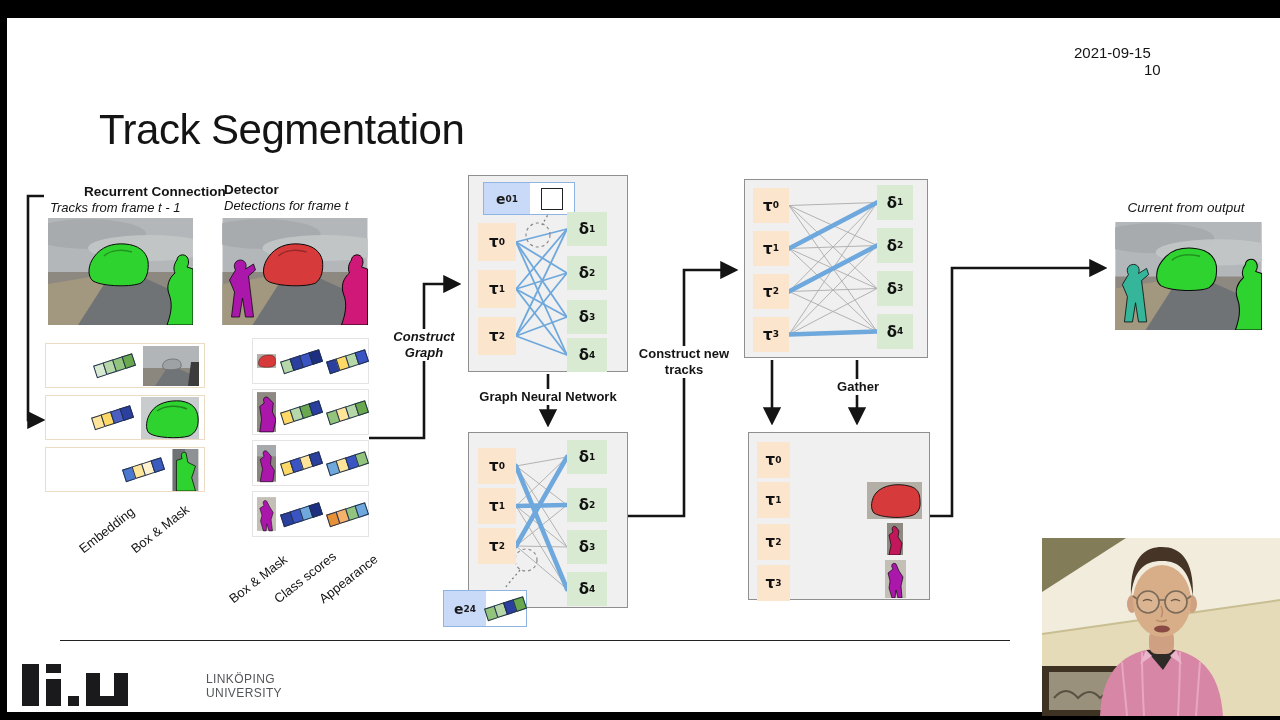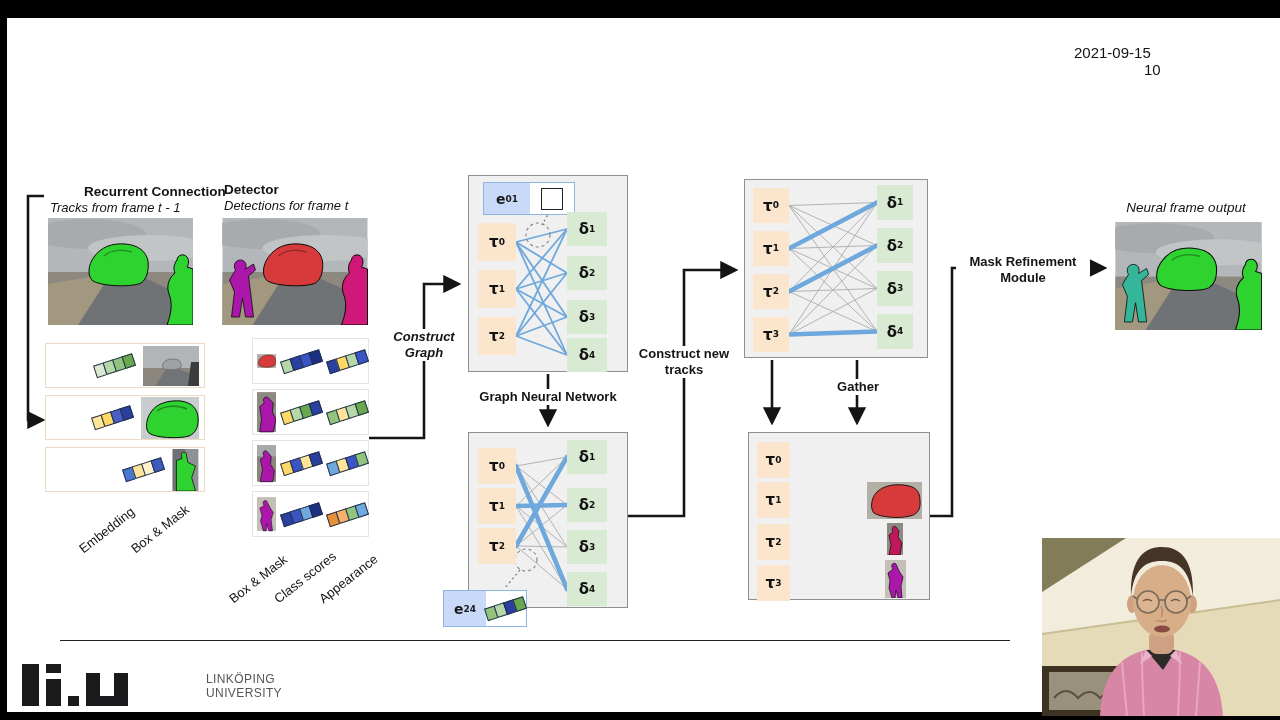--- a/index.html
+++ b/index.html
@@ -55,20 +55,21 @@
 </style>
 </head>
 <body>
 
 <div class="stage">
   <div class="slide-bg"></div>
 
   <div class="abs hdr" style="left:1074px;top:44px;">2021-09-15</div>
   <div class="abs hdr" style="left:1144px;top:44px;margin-top:17px;">10</div>
 
+  <div class="abs page-title" style="left:99px;top:106px;">Track Segmentation</div>
 
   <div class="abs sec-title" style="left:48px;top:184px;margin-left:36px;">Recurrent Connection</div>
   <div class="abs sec-sub" style="left:50px;top:200px;">Tracks from frame t - 1</div>
   <div class="abs sec-title" style="left:224px;top:182px;">Detector</div>
   <div class="abs sec-sub" style="left:224px;top:198px;">Detections for frame t</div>
 
   <svg class="abs" style="left:48px;top:218px;" width="145" height="107" viewBox="0 0 145 107">
     <rect width="145" height="107" fill="#b4b7b9"></rect>
     <ellipse cx="40" cy="16" rx="58" ry="15" fill="#a6a9ab" opacity="0.85"></ellipse>
     <ellipse cx="102" cy="30" rx="62" ry="13" fill="#c3c6c8" opacity="0.9"></ellipse>
@@ -409,21 +410,21 @@
   </svg>
   <svg class="abs" style="left:887px;top:523px;" width="16" height="32" viewBox="0 0 16 32">
     <rect width="16" height="32" fill="#8e8981"></rect>
     <path d="M9,4 C6,2 4,5 6,9 L2,12 L4,22 L2,32 L13,32 L15,20 L11,14 L12,8 Z" style="fill:var(--c-mask-crimson)" stroke="#0a0a0a" stroke-width="0.7"></path>
   </svg>
   <svg class="abs" style="left:885px;top:560px;" width="21" height="38" viewBox="0 0 21 38">
     <rect width="21" height="38" fill="#c4bfb6"></rect>
     <path d="M11,4 C8,2 5,5 8,9 L3,13 L5,21 L4,28 L7,38 L10,38 L11,30 L13,38 L17,38 L16,26 L18,17 L14,11 Z" style="fill:var(--c-mask-magenta)" stroke="#0a0a0a" stroke-width="0.7"></path>
   </svg>
 
-  <div class="itallbl" style="left:1105px;top:200px;width:162px;">Neural frame output</div>
+  <div class="itallbl" style="left:1105px;top:200px;width:162px;">Current from output</div>
   <svg class="abs" style="left:1115px;top:222px;" width="147" height="108" viewBox="0 0 145 107">
     <rect width="145" height="107" fill="#b4b7b9"></rect>
     <ellipse cx="40" cy="16" rx="58" ry="15" fill="#a6a9ab" opacity="0.85"></ellipse>
     <ellipse cx="102" cy="30" rx="62" ry="13" fill="#c3c6c8" opacity="0.9"></ellipse>
     <rect y="54" width="145" height="53" fill="#8d8880"></rect>
     <polygon points="0,107 0,66 60,56 78,58 34,107" fill="#a2977f"></polygon>
     <polygon points="30,107 62,57 90,57 145,82 145,107" fill="#707376"></polygon>
     <path d="M45,63 C39,58 40,47 46,39 C53,29 64,25 77,26 C90,27 98,33 100,43 C101,52 99,61 93,65 C85,69 56,69 45,63 Z" style="fill:var(--c-mask-green)" stroke="#0a0a0a" stroke-width="1"></path>
     <path d="M56,38 C62,32 74,31 84,34" fill="none" stroke="rgba(0,0,0,0.3)" stroke-width="1.5"></path>
     <path d="M13,52 C10,47 13,42 18,42 C22,42 25,46 23,51 L31,46 L33,52 L26,58 L28,74 L31,99 L23,99 L20,80 L17,99 L9,99 L12,74 L7,62 Z" style="fill:var(--c-mask-teal)" stroke="#0a0a0a" stroke-width="0.8"></path>
@@ -442,21 +443,20 @@
     <path class="conn" d="M628,516 H684 V270 H733"></path>
     <path class="conn" d="M772,360 V420"></path>
     <path class="conn" d="M857,360 V420"></path>
     <path class="conn" d="M930,516 H952 V268 H1102"></path>
   </svg>
 
   <div class="flowlbl" style="left:383px;top:329px;width:82px;font-style:italic;">Construct Graph</div>
   <div class="flowlbl" style="left:460px;top:389px;width:176px;">Graph Neural Network</div>
   <div class="flowlbl" style="left:630px;top:346px;width:108px;">Construct new tracks</div>
   <div class="flowlbl" style="left:832px;top:379px;width:52px;">Gather</div>
-  <div class="flowlbl" style="left:956px;top:254px;width:134px;">Mask Refinement Module</div>
 
   <div class="divider"></div>
   <svg class="abs" style="left:22px;top:664px;" width="148" height="42" viewBox="0 0 148 42">
     <rect x="0" y="0" width="17" height="42" fill="#1a1a1c"></rect>
     <rect x="24" y="0" width="15" height="9" fill="#1a1a1c"></rect>
     <rect x="24" y="15" width="15" height="27" fill="#1a1a1c"></rect>
     <rect x="46" y="32" width="11" height="10" fill="#1a1a1c"></rect>
     <rect x="64" y="9" width="14" height="33" fill="#1a1a1c"></rect>
     <rect x="92" y="9" width="14" height="33" fill="#1a1a1c"></rect>
     <rect x="64" y="32" width="42" height="10" fill="#1a1a1c"></rect>

